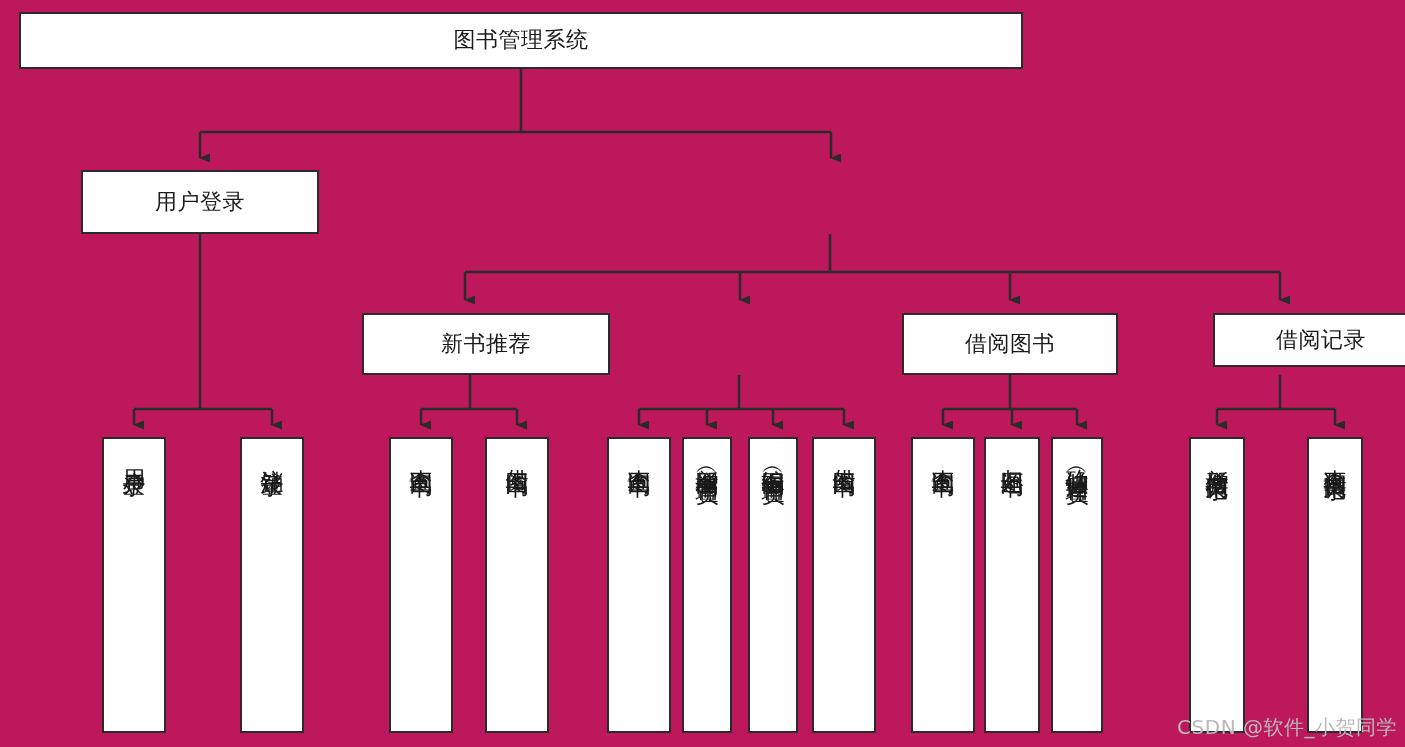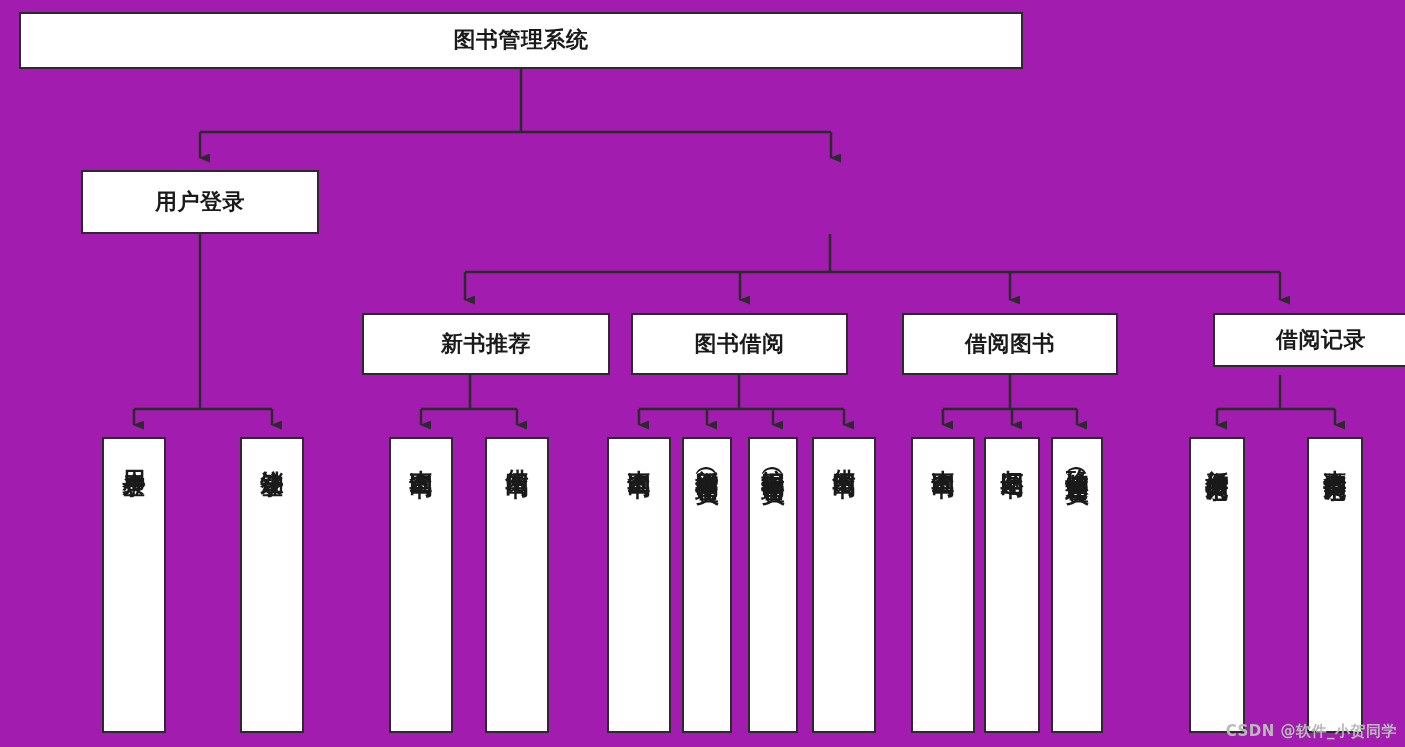--- a/index.html
+++ b/index.html
@@ -4,24 +4,23 @@
 <style>
   html, body {
     margin: 0;
     padding: 0;
     background: #ffffff;
   }
   #canvas {
     position: relative;
     width: 1405px;
     height: 747px;
-    background: #a21caf;
+    background: #be185d;
     font-family: "DejaVu Sans", "Liberation Sans", sans-serif;
     overflow: hidden;
-    font-weight: bold;
   }
   svg.wires {
     position: absolute;
     left: 0; top: 0;
     width: 1405px;
     height: 747px;
     pointer-events: none;
   }
   .node {
     position: absolute;
@@ -52,21 +51,21 @@
     text-orientation: upright;
     font-size: 23px;
     letter-spacing: 2px;
     line-height: 1;
     white-space: nowrap;
   }
   .watermark {
     position: absolute;
     right: 8px;
     bottom: 6px;
-    font-size: 15px;
+    font-size: 20px;
     color: #b9b9b9;
     font-family: "DejaVu Sans", "Liberation Sans", sans-serif;
     white-space: nowrap;
     letter-spacing: 0.5px;
   }
 </style>
 </head>
 <body>
 
 <div id="canvas">
@@ -125,23 +124,20 @@
     <span class="label">图书管理系统</span>
   </div>
 
   <div class="node horiz" style="left:81px; top:170px; width:238px; height:64px;">
     <span class="label">用户登录</span>
   </div>
 
   <div class="node horiz" style="left:362px; top:313px; width:248px; height:62px;">
     <span class="label">新书推荐</span>
   </div>
-  <div class="node horiz" style="left:631px; top:313px; width:217px; height:62px;">
-    <span class="label">图书借阅</span>
-  </div>
   <div class="node horiz" style="left:902px; top:313px; width:216px; height:62px;">
     <span class="label">借阅图书</span>
   </div>
   <div class="node horiz" style="left:1172px; top:313px; width:216px; height:54px;margin-left:41px;">
     <span class="label">借阅记录</span>
   </div>
 
   <div class="node vert" style="left:102px; top:437px; width:64px; height:296px;">
     <span class="label">用户登录</span>
   </div>

